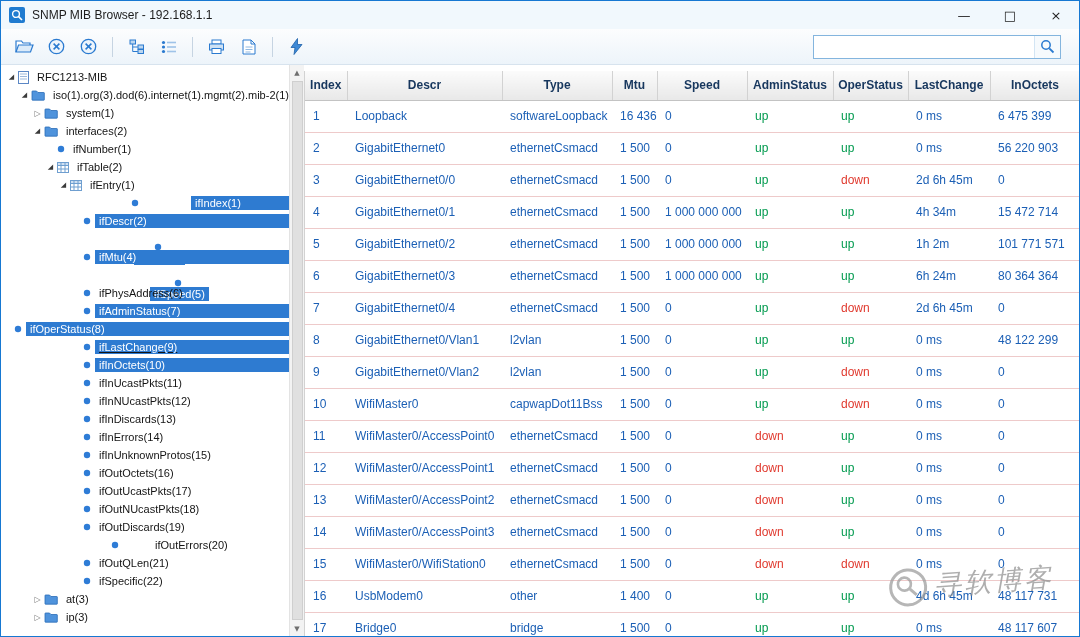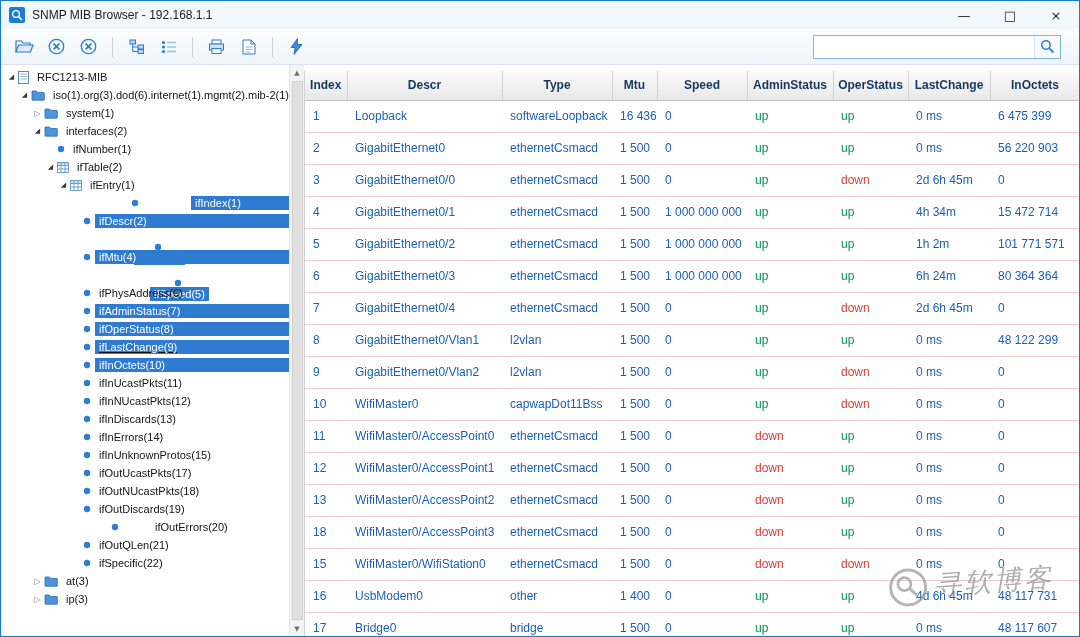--- a/index.html
+++ b/index.html
@@ -292,21 +292,21 @@
         </div>
         <div class="tree-row selected" style="padding-left: 69px;">
           <span class="arrow"></span>
           <span class="ticon">
             <svg width="8" height="8" viewBox="0 0 8 8">
               <circle cx="4" cy="4" r="3.2" fill="#2e7cd6"></circle>
             </svg>
           </span>
           <span class="tlabel">ifAdminStatus(7)</span>
         </div>
-        <div class="tree-row selected" style="padding-left: 69px; justify-content: flex-end;">
+        <div class="tree-row selected" style=" justify-content: flex-end;">
           <span class="arrow"></span>
           <span class="ticon">
             <svg width="8" height="8" viewBox="0 0 8 8">
               <circle cx="4" cy="4" r="3.2" fill="#2e7cd6"></circle>
             </svg>
           </span>
           <span class="tlabel">ifOperStatus(8)</span>
         </div>
         <div class="tree-row selected" style="padding-left: 69px; text-decoration: underline;">
           <span class="arrow"></span>
@@ -363,20 +363,29 @@
           <span class="tlabel">ifInErrors(14)</span>
         </div>
         <div class="tree-row" style="padding-left: 69px;">
           <span class="arrow"></span>
           <span class="ticon">
             <svg width="8" height="8" viewBox="0 0 8 8">
               <circle cx="4" cy="4" r="3.2" fill="#2e7cd6"></circle>
             </svg>
           </span>
           <span class="tlabel">ifInUnknownProtos(15)</span>
+        </div>
+        <div class="tree-row" style="padding-left: 69px;">
+          <span class="arrow"></span>
+          <span class="ticon">
+            <svg width="8" height="8" viewBox="0 0 8 8">
+              <circle cx="4" cy="4" r="3.2" fill="#2e7cd6"></circle>
+            </svg>
+          </span>
+          <span class="tlabel">ifOutOctets(16)</span>
         </div>
         <div class="tree-row" style="padding-left: 69px;">
           <span class="arrow"></span>
           <span class="ticon">
             <svg width="8" height="8" viewBox="0 0 8 8">
               <circle cx="4" cy="4" r="3.2" fill="#2e7cd6"></circle>
             </svg>
           </span>
           <span class="tlabel">ifOutUcastPkts(17)</span>
         </div>
@@ -615,21 +624,21 @@
               <td>WifiMaster0/AccessPoint2</td>
               <td>ethernetCsmacd</td>
               <td>1 500</td>
               <td>0</td>
               <td class="down">down</td>
               <td class="up">up</td>
               <td>0 ms</td>
               <td>0</td>
             </tr>
             <tr>
-              <td>18</td>
+              <td>14</td>
               <td>WifiMaster0/AccessPoint3</td>
               <td>ethernetCsmacd</td>
               <td>1 500</td>
               <td>0</td>
               <td class="down">down</td>
               <td class="up">up</td>
               <td>0 ms</td>
               <td>0</td>
             </tr>
             <tr>

